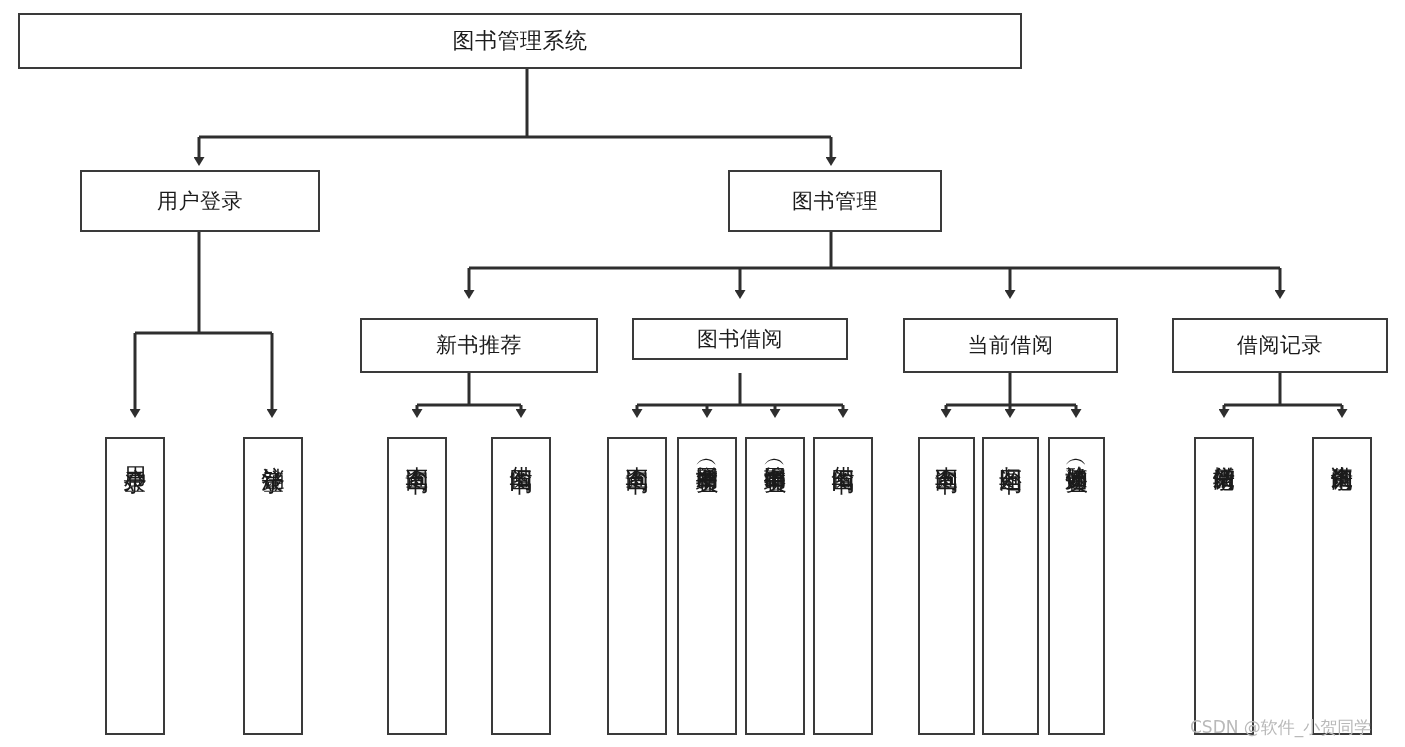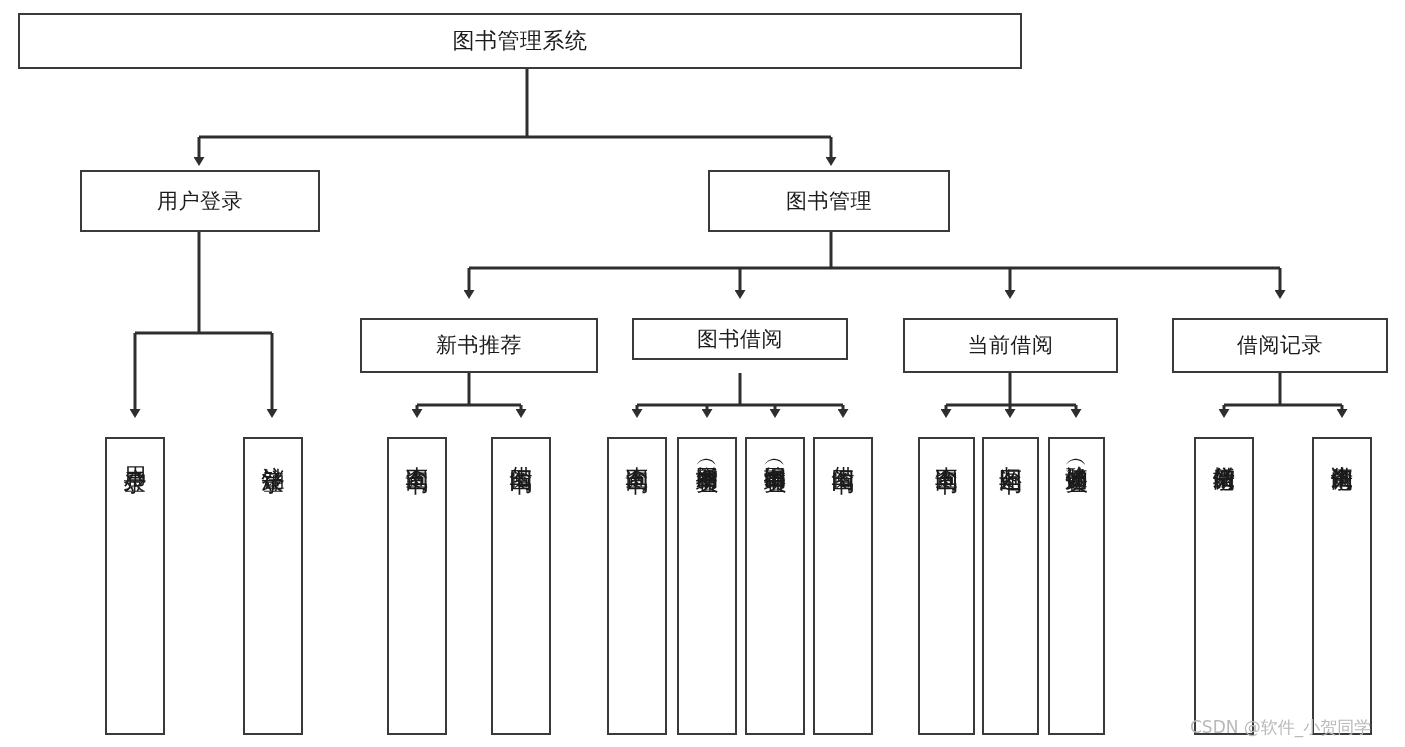--- a/index.html
+++ b/index.html
@@ -130,21 +130,21 @@
     </g>
   </svg>
 
   <div class="node-box node-h node-root" style="left:18px; top:13px; width:1004px; height:56px;">
     <span class="node-label">图书管理系统</span>
   </div>
 
   <div class="node-box node-h" style="left:80px; top:170px; width:240px; height:62px;">
     <span class="node-label">用户登录</span>
   </div>
-  <div class="node-box node-h" style="left:708px; top:170px; width:242px; height:62px;">
+  <div class="node-box node-h" style="left:728px; top:170px; width:214px; height:62px;">
     <span class="node-label">图书管理</span>
   </div>
 
   <div class="node-box node-h" style="left:360px; top:318px; width:238px; height:55px;">
     <span class="node-label">新书推荐</span>
   </div>
   <div class="node-box node-h" style="left:632px; top:318px; width:216px; height:42px;">
     <span class="node-label">图书借阅</span>
   </div>
   <div class="node-box node-h" style="left:1172px; top:318px; width:216px; height:55px;">

